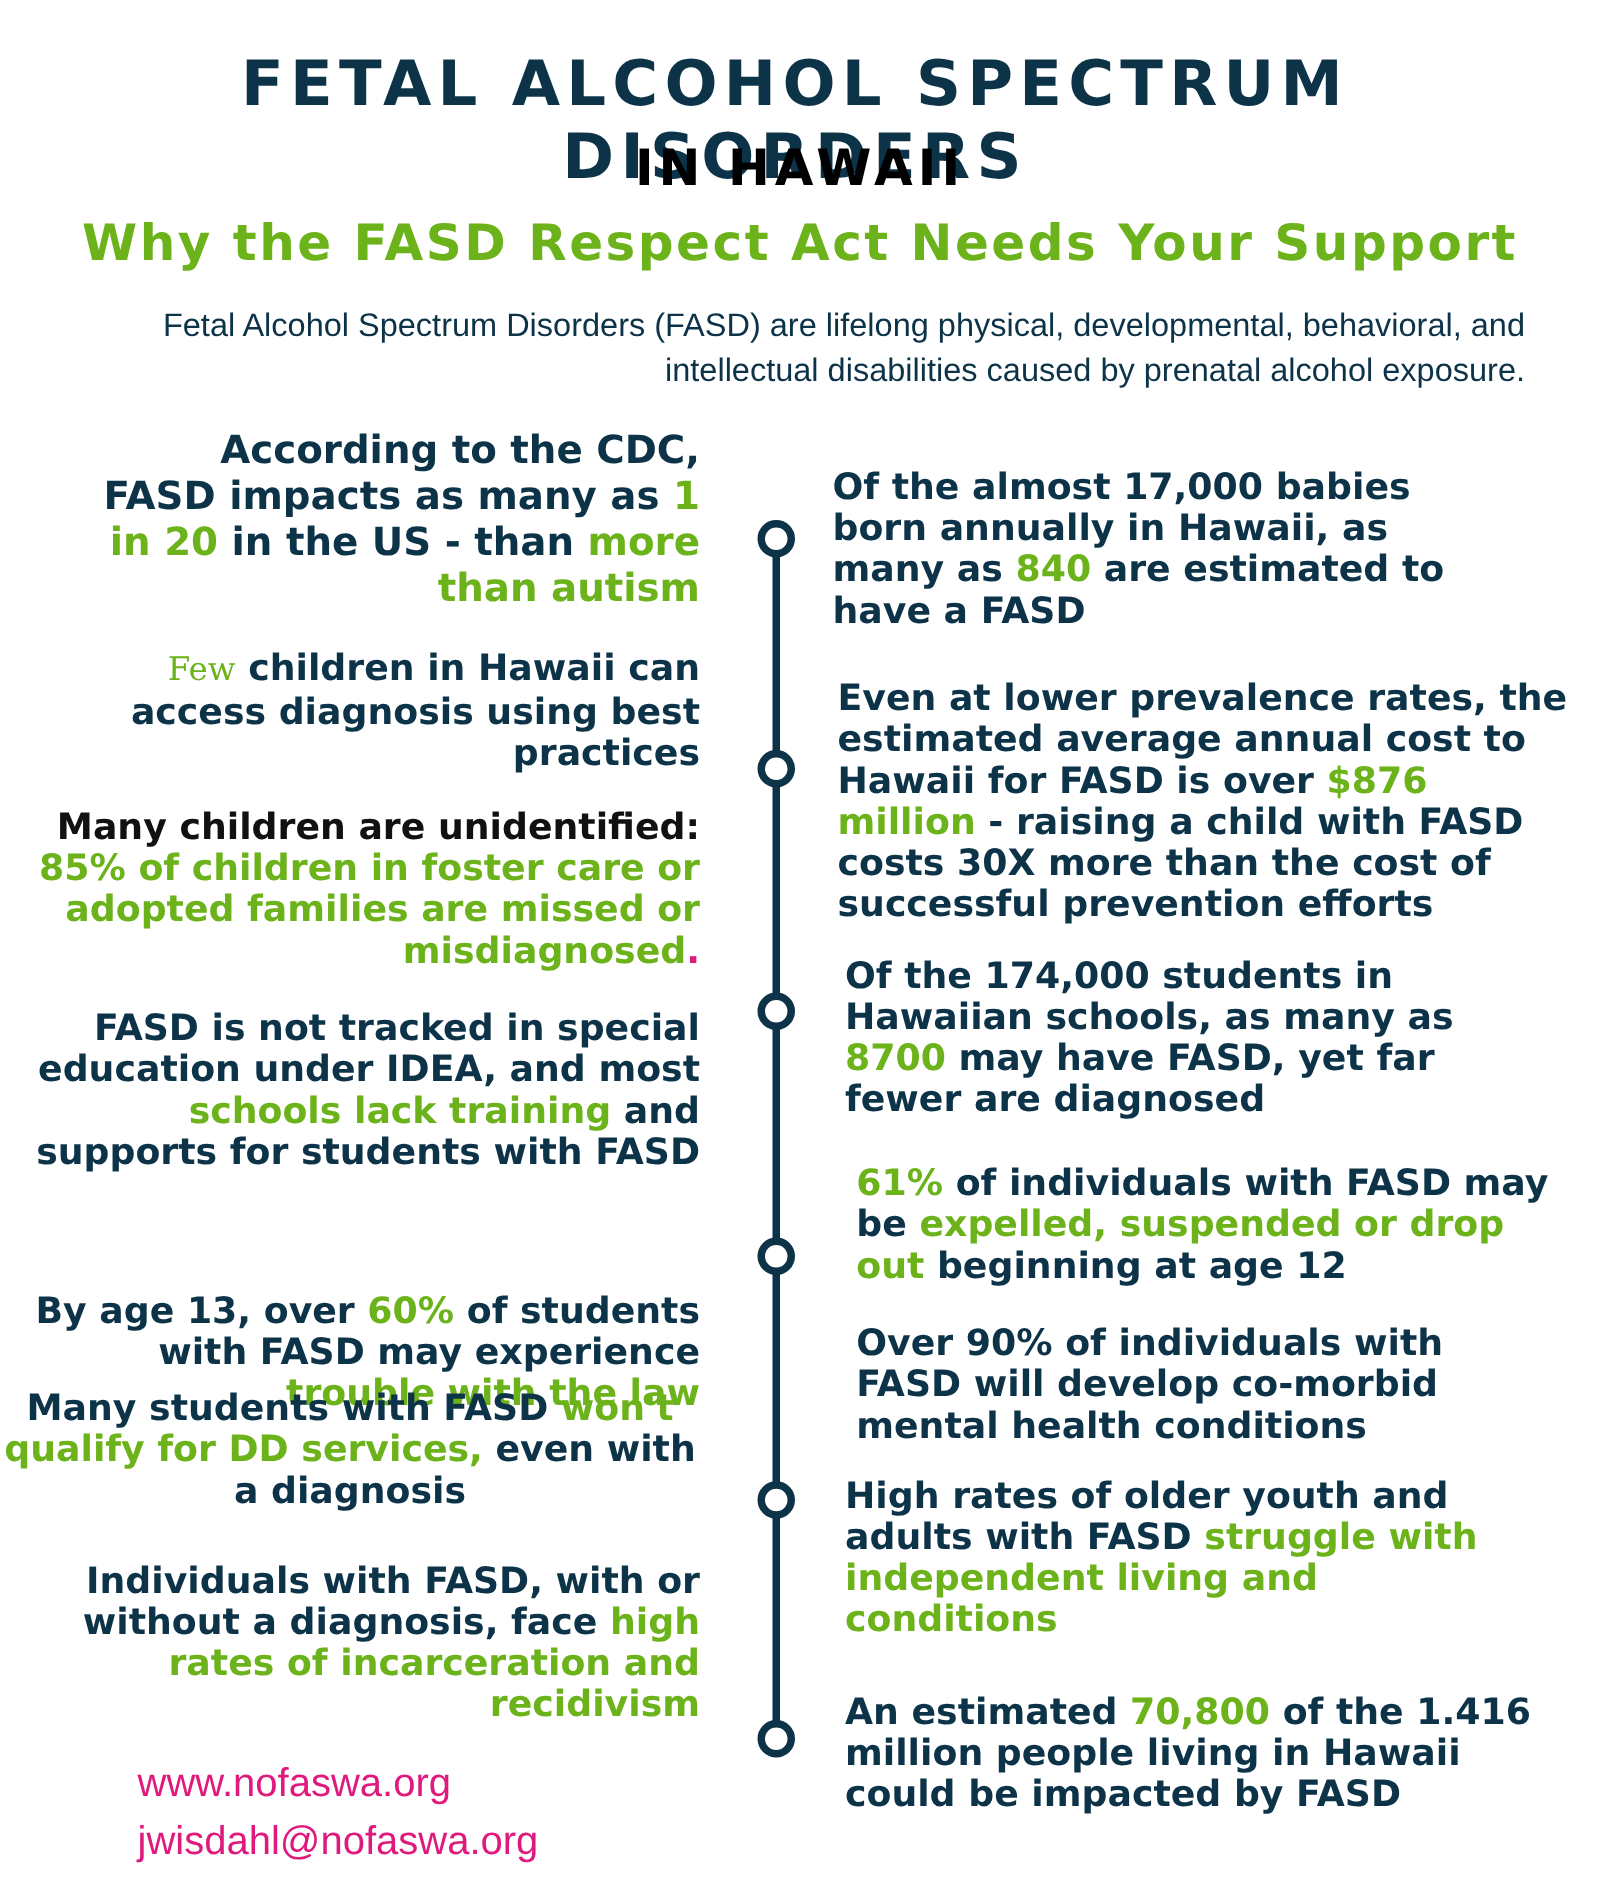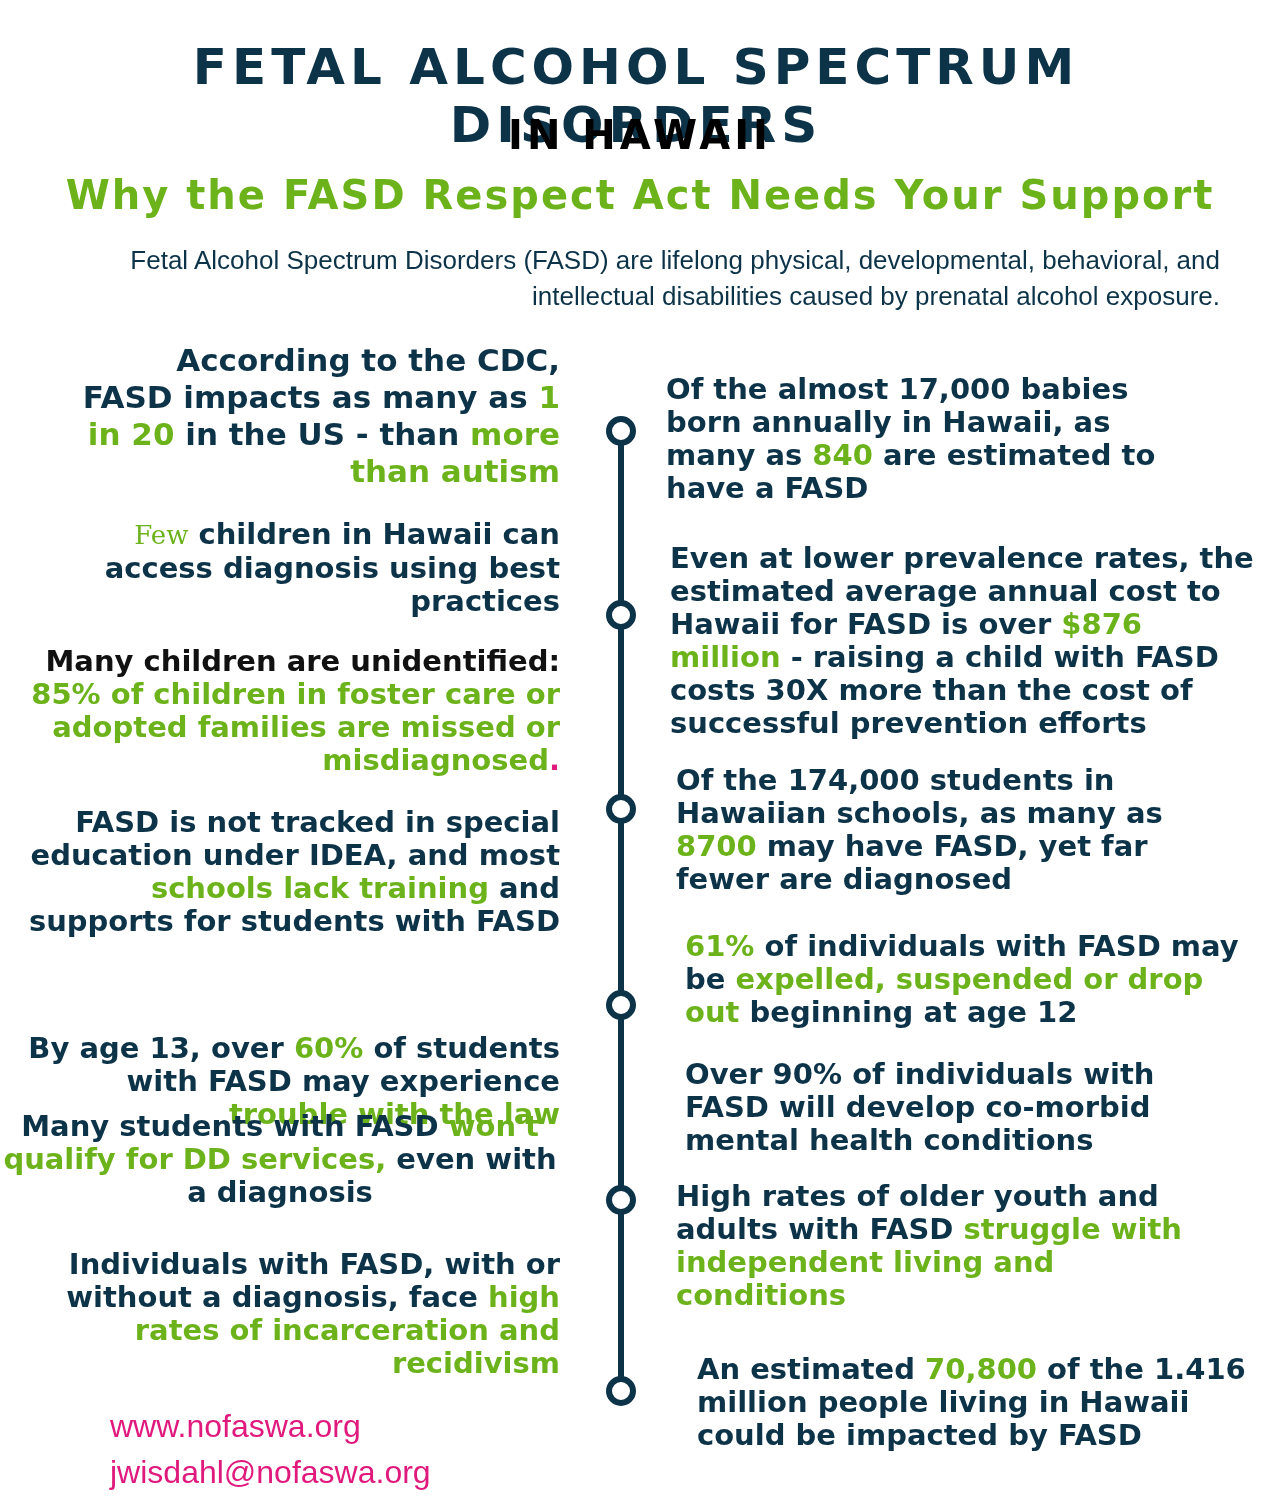--- a/index.html
+++ b/index.html
@@ -75,18 +75,18 @@
 </div>
 <div class="item right" style="left:685px; top:930px; width:580px;">
   <span class="g">61%</span><span> of individuals with FASD may be </span><span class="g">expelled, suspended or drop out</span><span> beginning at age 12</span>
 </div>
 <div class="item right" style="left:685px; top:1058px; width:500px;">
   <span>Over 90% of individuals with FASD will develop co-morbid mental health conditions</span>
 </div>
 <div class="item right" style="left:676px; top:1180px; width:520px;">
   <span>High  rates of older youth and adults with FASD </span><span class="g">struggle with independent living and conditions</span>
 </div>
-<div class="item right" style="left:676px; top:1353px; width:560px;margin-left:21px;">
+<div class="item right" style="left:676px; top:1353px; width:560px;">
   <span>An estimated </span><span class="g">70,800</span><span> of the 1.416 million people living in Hawaii could be impacted by FASD</span>
 </div>
 
 <div class="contact" style="top:1405px;">www.nofaswa.org</div>
 <div class="contact" style="top:1451px;">jwisdahl@nofaswa.org</div>
 
 </body></html>

